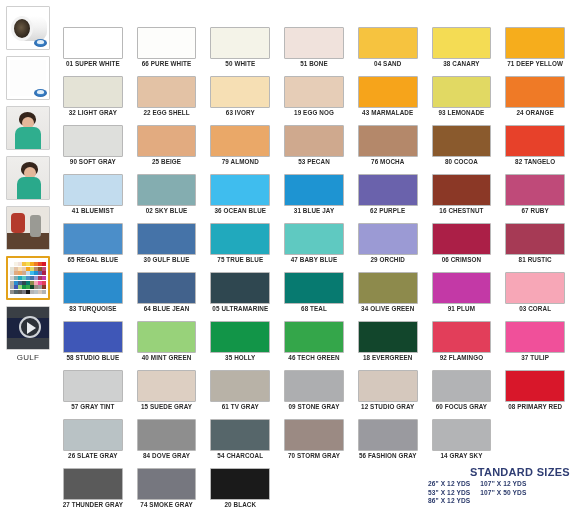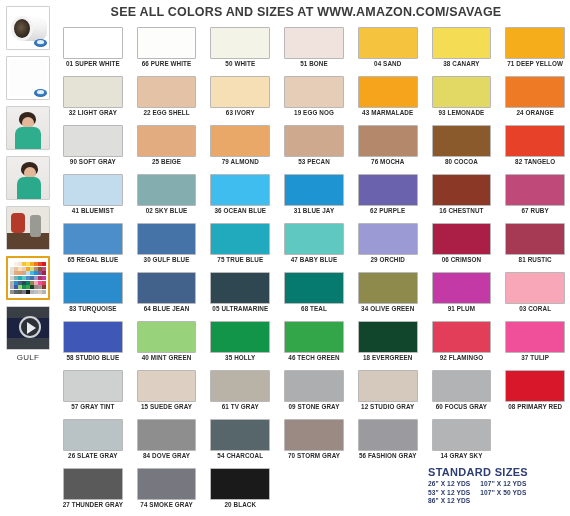--- a/index.html
+++ b/index.html
@@ -108,21 +108,21 @@
   .cap{
     position:absolute;left:0;right:0;top:35px;text-align:center;
     font-size:6.3px;font-weight:bold;color:#2a2a2a;letter-spacing:.1px;
     white-space:nowrap;
   }
 
   
   .sizes{
     position:absolute;left:372px;top:466px;width:142px;color:#2b3a6b;
   }
-  .sizes .t{font-size:11px;font-weight:bold;letter-spacing:.3px;color:#2f3d73;}
+  .sizes .t{font-size:11px;font-weight:bold;letter-spacing:.3px;color:#2f3d73;text-align:right;}
   .sizes .cols{display:flex;gap:10px;margin-top:2px;}
   .sizes .c{display:flex;flex-direction:column;}
   .sizes .c span{font-size:6.6px;font-weight:bold;line-height:8.6px;color:#2b3a6b;letter-spacing:.1px;}
 </style>
 </head>
 <body>
 
 <div id="app">
 
   <div class="rail">
@@ -240,21 +240,20 @@
         <div class="band"></div>
         <div class="circ"></div>
         <div class="tri"></div>
       </div>
     </div>
     <div class="vidlabel">GULF</div>
   </div>
 
   <div class="chart">
 
-    <div class="headline">SEE ALL COLORS AND SIZES AT WWW.AMAZON.COM/SAVAGE</div>
 
     <div class="grid" id="swatch-grid">
         <div class="cell">
           <div class="sw" style="background: rgb(255, 255, 255);"></div>
           <div class="cap">01 SUPER WHITE</div>
         </div>
         <div class="cell">
           <div class="sw" style="background: rgb(253, 253, 251);"></div>
           <div class="cap">66 PURE WHITE</div>
         </div>

